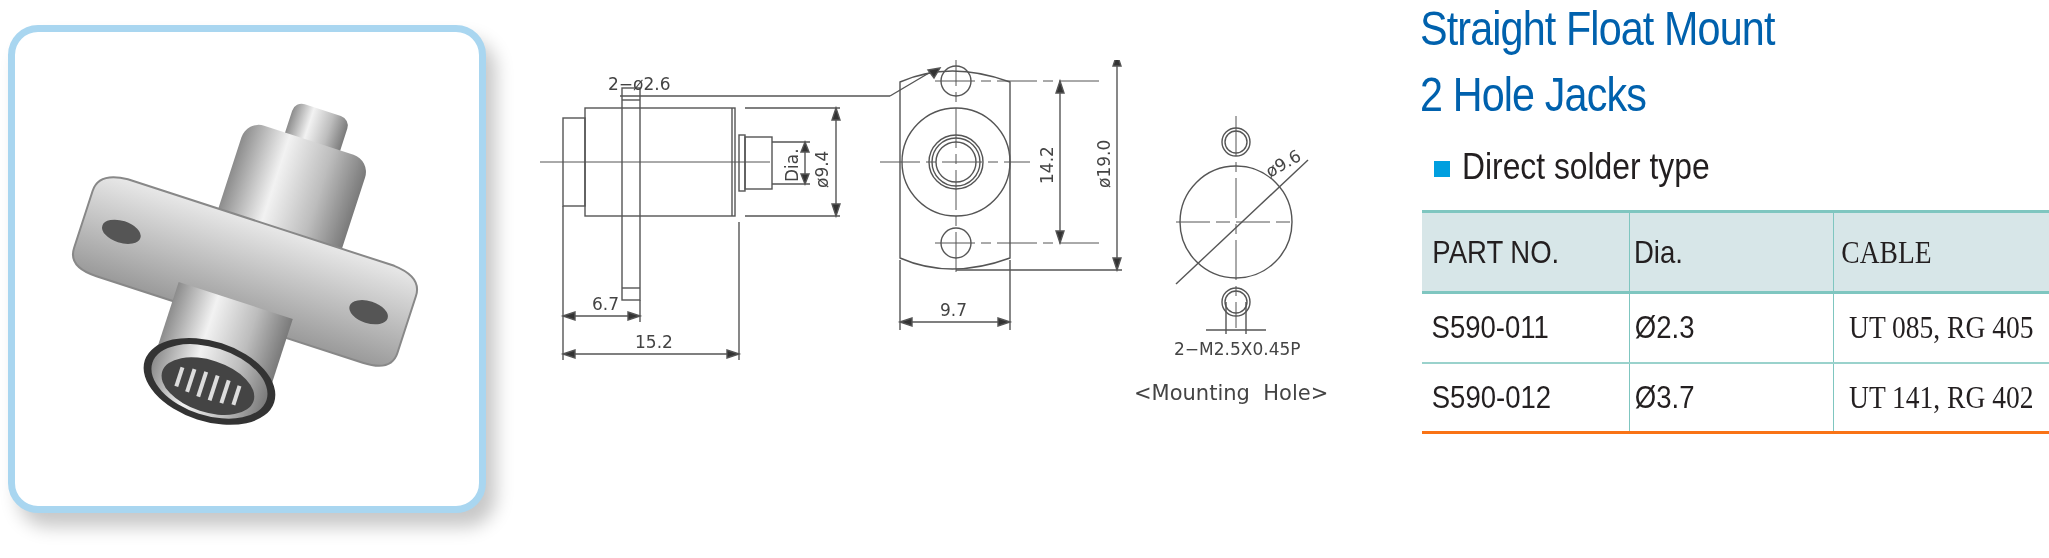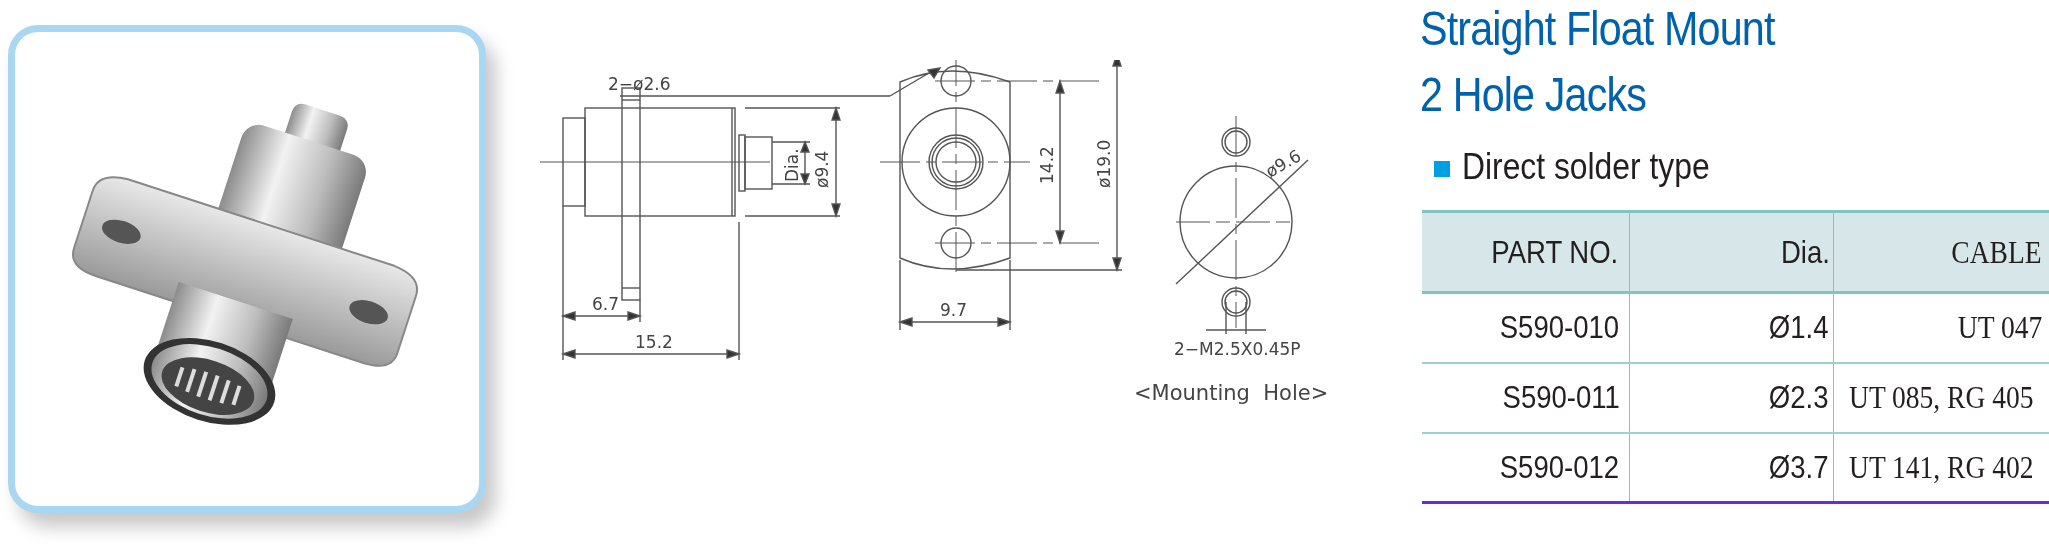--- a/index.html
+++ b/index.html
@@ -21,28 +21,28 @@
   .subtitle {
     position:absolute; left:1436px; top:146px; font-size:37px; color:#231f20;
     transform:scaleX(0.86); transform-origin:left top; white-space:nowrap;
   }
   .bullet { position:absolute; left:1434px; top:161px; width:16px; height:16px; background:#009fdf; }
   table.spec {
     position:absolute; left:1422px; top:210px; border-collapse:collapse;
     width:627px; font-size:32px; color:#231f20;
   }
   table.spec th, table.spec td {
-    text-align:right; font-weight:normal; padding:0; white-space:nowrap;
+    text-align:left; font-weight:normal; padding:0; white-space:nowrap;
     border-left:1px solid #7fc6c0; border-right:1px solid #7fc6c0;
   }
   table.spec th:first-child, table.spec td:first-child { border-left:none; }
   table.spec th:last-child, table.spec td:last-child { border-right:none;font-family:Liberation Serif, serif; }
   table.spec thead tr { background:#d7e6e8; height:81px; border-top:3px solid #7fc6c0; border-bottom:3px solid #7fc6c0; }
   table.spec tbody tr { height:70px; border-bottom:2px solid #9ad2cc; }
-  table.spec tbody tr:last-child { border-bottom:3px solid #6d28d9; }
+  table.spec tbody tr:last-child { border-bottom:3px solid #f97316; }
   .cell-text { display:inline-block; transform:scaleX(0.86); }
   .dim-label { font-family:"DejaVu Sans", sans-serif; font-size:17px; fill:#444; }
 </style>
 </head>
 <body>
 
 <div class="photo-frame">
   <svg width="464" height="474" viewBox="0 0 464 474">
     <defs>
       <linearGradient id="metal" x1="0" y1="0" x2="1" y2="0">
@@ -182,25 +182,20 @@
     </colgroup>
   <thead>
     <tr>
       <th><span class="cell-text">PART NO.</span></th>
       <th><span class="cell-text">Dia.</span></th>
       <th><span class="cell-text">CABLE</span></th>
     </tr>
   </thead>
   <tbody>
     <tr>
-      <td><span class="cell-text">S590-010</span></td>
-      <td><span class="cell-text">Ø1.4</span></td>
-      <td><span class="cell-text">UT 047</span></td>
-    </tr>
-    <tr>
       <td><span class="cell-text">S590-011</span></td>
       <td><span class="cell-text">Ø2.3</span></td>
       <td><span class="cell-text">UT 085, RG 405</span></td>
     </tr>
     <tr>
       <td><span class="cell-text">S590-012</span></td>
       <td><span class="cell-text">Ø3.7</span></td>
       <td><span class="cell-text">UT 141, RG 402</span></td>
     </tr>
   </tbody>

